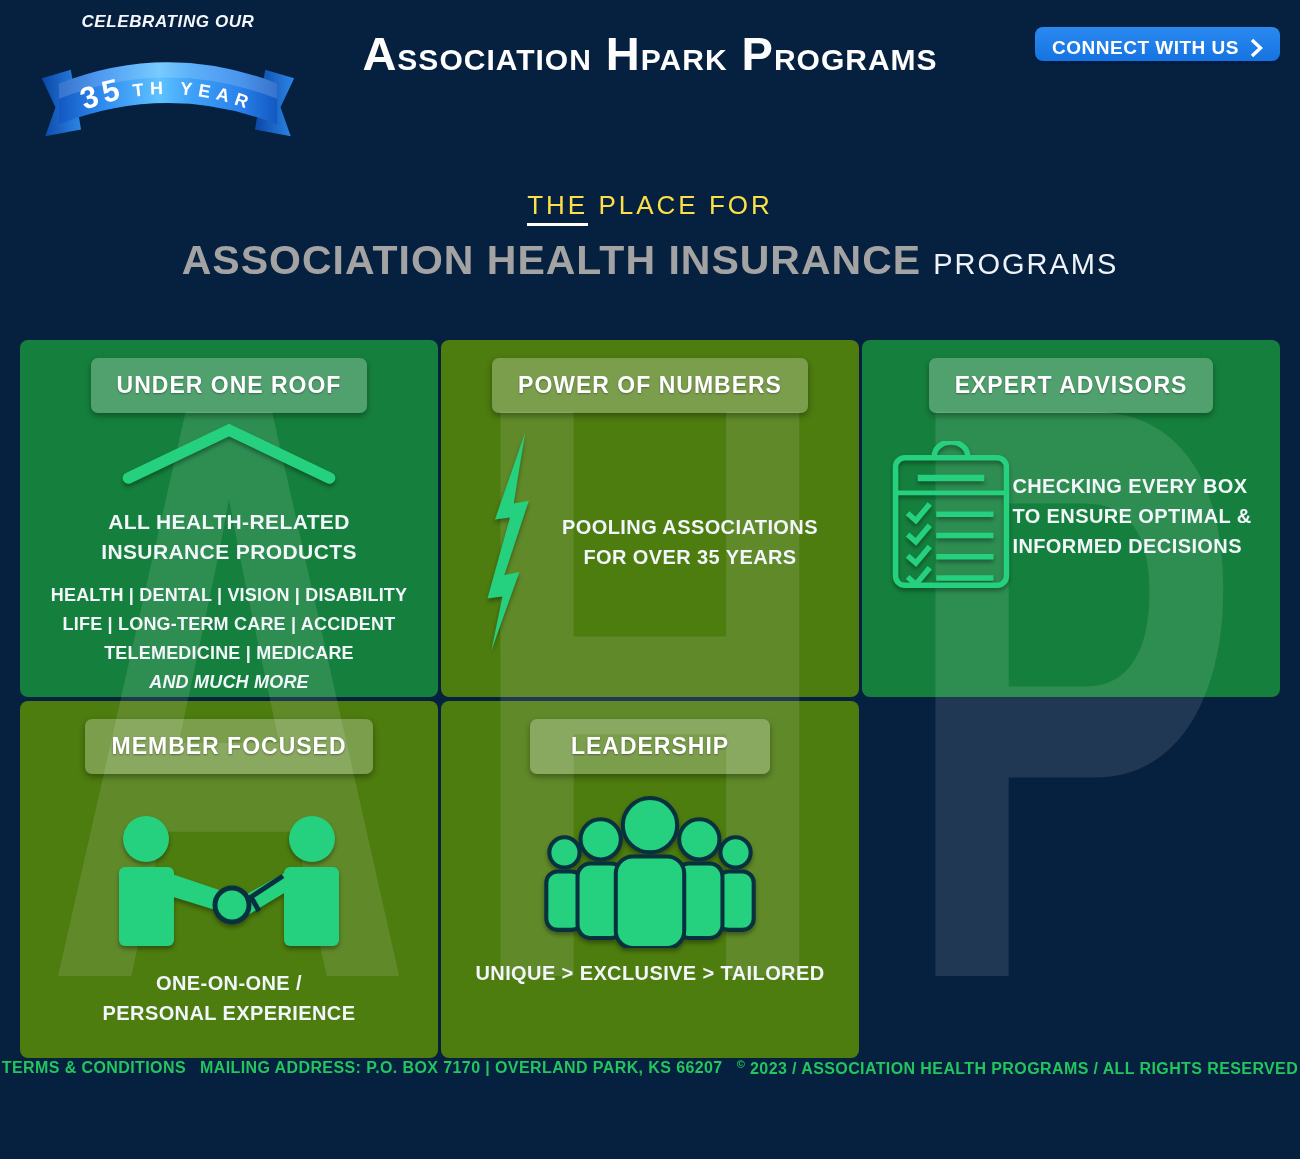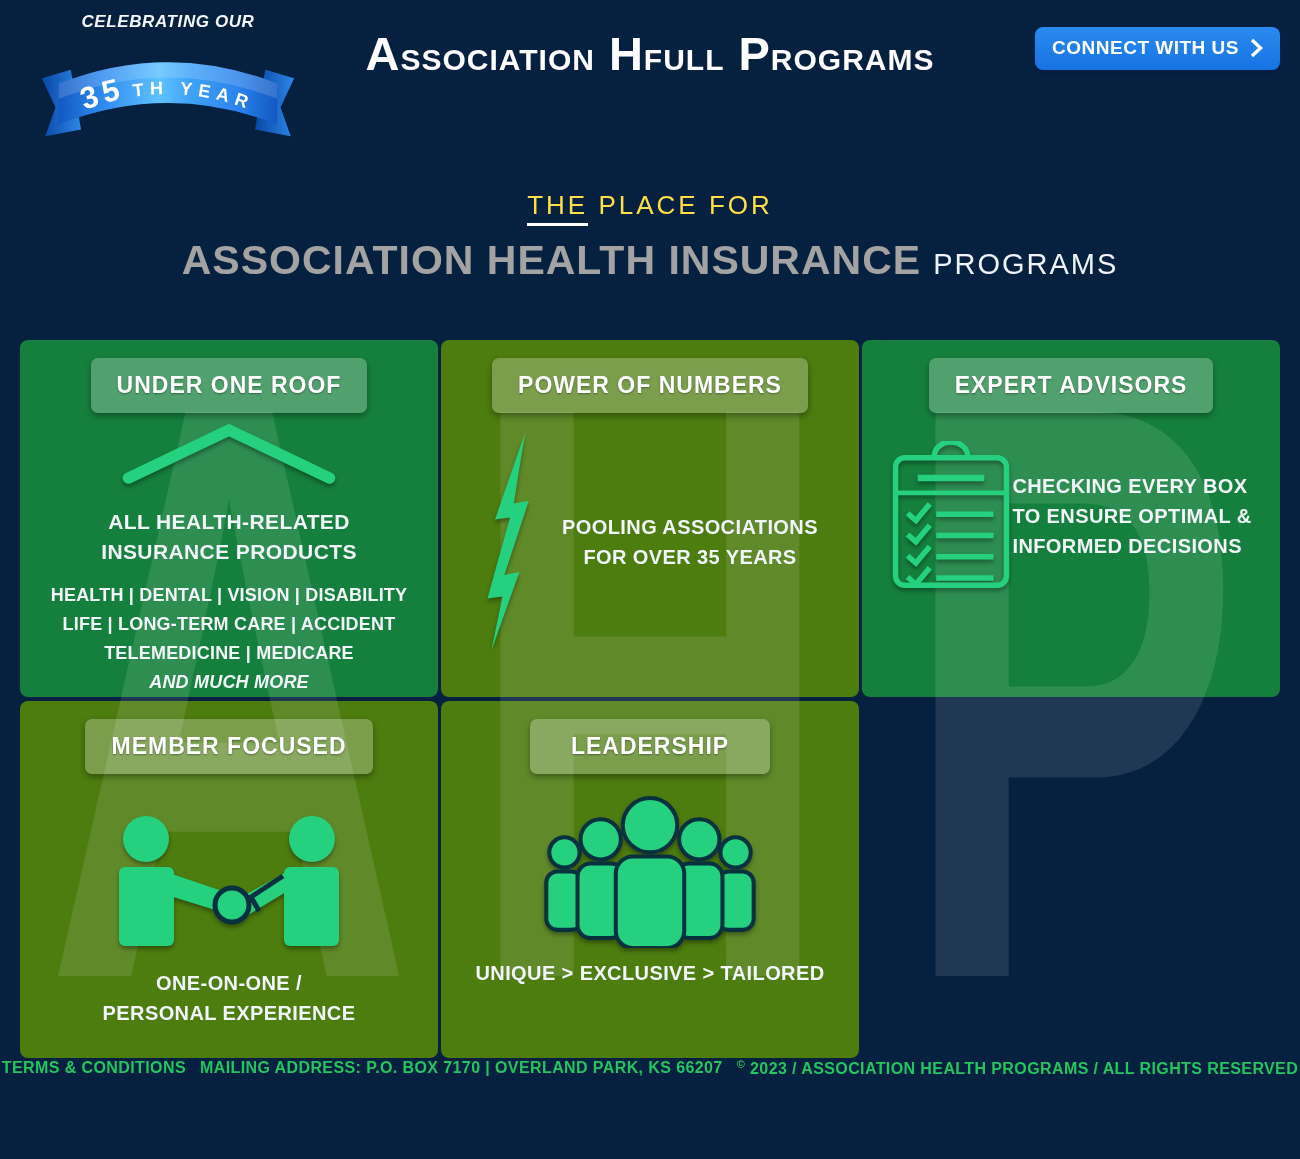--- a/index.html
+++ b/index.html
@@ -23,21 +23,21 @@
     font-weight:700; letter-spacing:1px; color:#fdfdfd; white-space:nowrap;
   }
   .logo .lg { font-size:47px; }
   .logo .sm { font-size:30px; }
   .logo .word { margin:10px 7px; }
   .connect {
     position:absolute; right:20px; top:27px;
     display:flex; align-items:center; gap:11px;
     background:linear-gradient(#2a8af0,#1673e2);
     border:none; border-radius:8px; cursor:pointer;
-    padding:10px 17px 11px 17px;
+    padding:10px 17px 2px 17px;
     color:#fff; font-family:inherit; font-size:19px; font-weight:700; letter-spacing:.5px;
     box-shadow:0 4px 0 rgba(3,30,66,.85);
   }
 
   
   .hero { text-align:center; margin-top:50px; flex:0 0 auto; }
   .hero-pre { font-size:26px; font-weight:500; letter-spacing:3px; color:#fde047; }
   .hero-pre .u { border-bottom:3px solid #fff; padding-bottom:3px; }
   .hero-main { margin-top:16px; white-space:nowrap; }
   .hero-main .green { font-size:41px; font-weight:700; letter-spacing:1px; color:#a3a3a3; }
@@ -141,21 +141,21 @@
         <text font-family="Liberation Sans, sans-serif" font-weight="700" fill="#ffffff" text-anchor="middle">
           <textPath href="#ribbonArc" startOffset="50%">
             <tspan font-size="36" letter-spacing="5">35</tspan>
             <tspan font-size="21" letter-spacing="7" dx="5">TH YEAR</tspan>
           </textPath>
         </text>
       </svg>
     </div>
 
     <div class="logo">
-      <span class="word"><span class="lg">A</span><span class="sm">SSOCIATION</span></span><span class="word"><span class="lg">H</span><span class="sm">FULL</span></span><span class="word"><span class="lg">P</span><span class="sm">ROGRAMS</span></span>
+      <span class="word"><span class="lg">A</span><span class="sm">SSOCIATION</span></span><span class="word"><span class="lg">H</span><span class="sm">PARK</span></span><span class="word"><span class="lg">P</span><span class="sm">ROGRAMS</span></span>
     </div>
 
     <button class="connect">
       <span>CONNECT WITH US</span>
       <svg width="13" height="20" viewBox="0 0 13 20">
         <polyline points="2,2 10.5,10 2,18" fill="none" stroke="#ffffff" stroke-width="3.4"></polyline>
       </svg>
     </button>
   </header>
 

